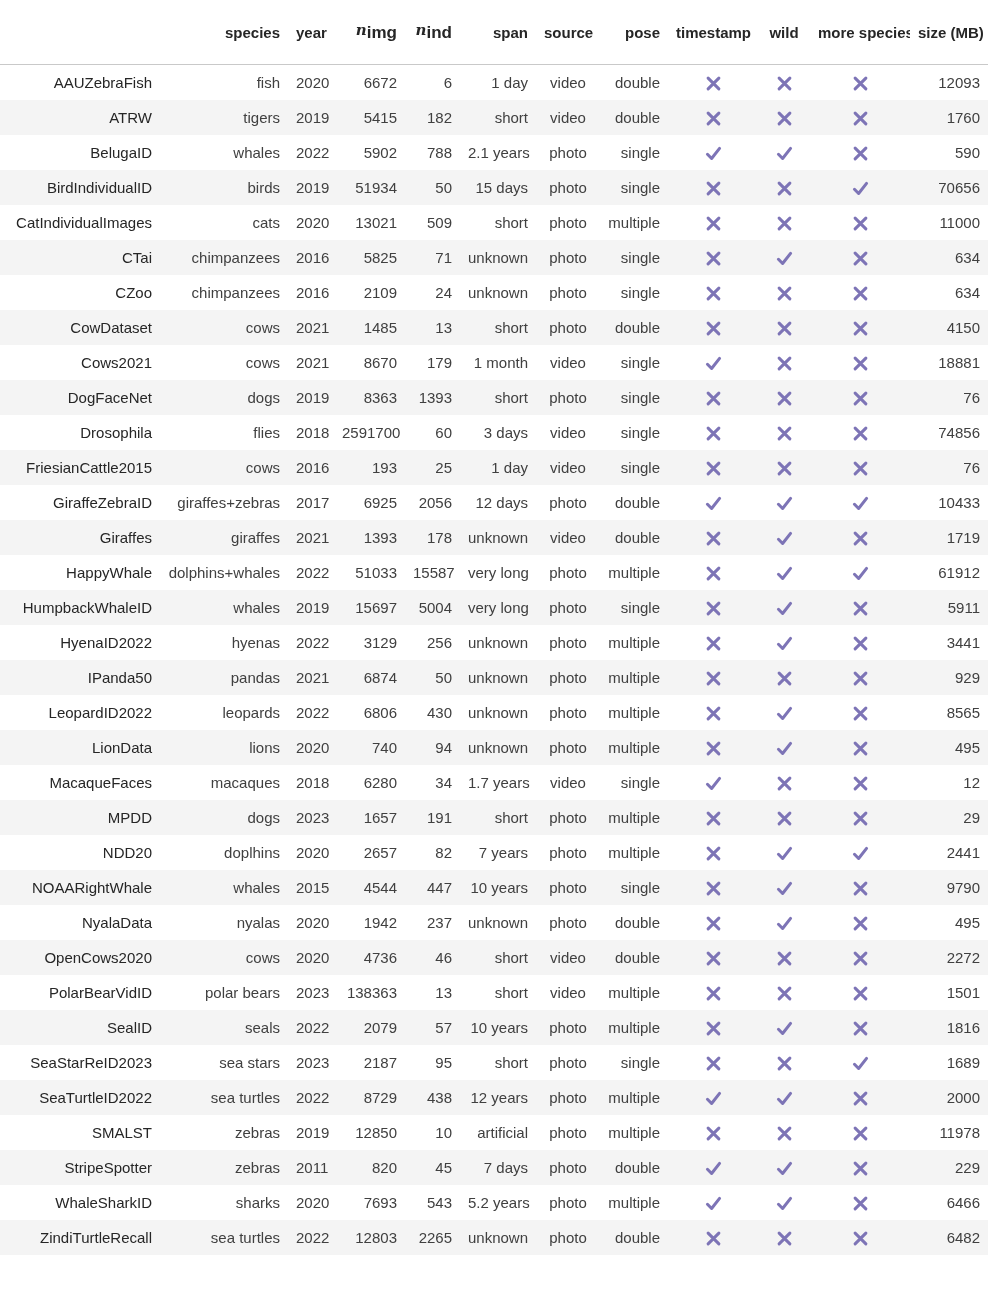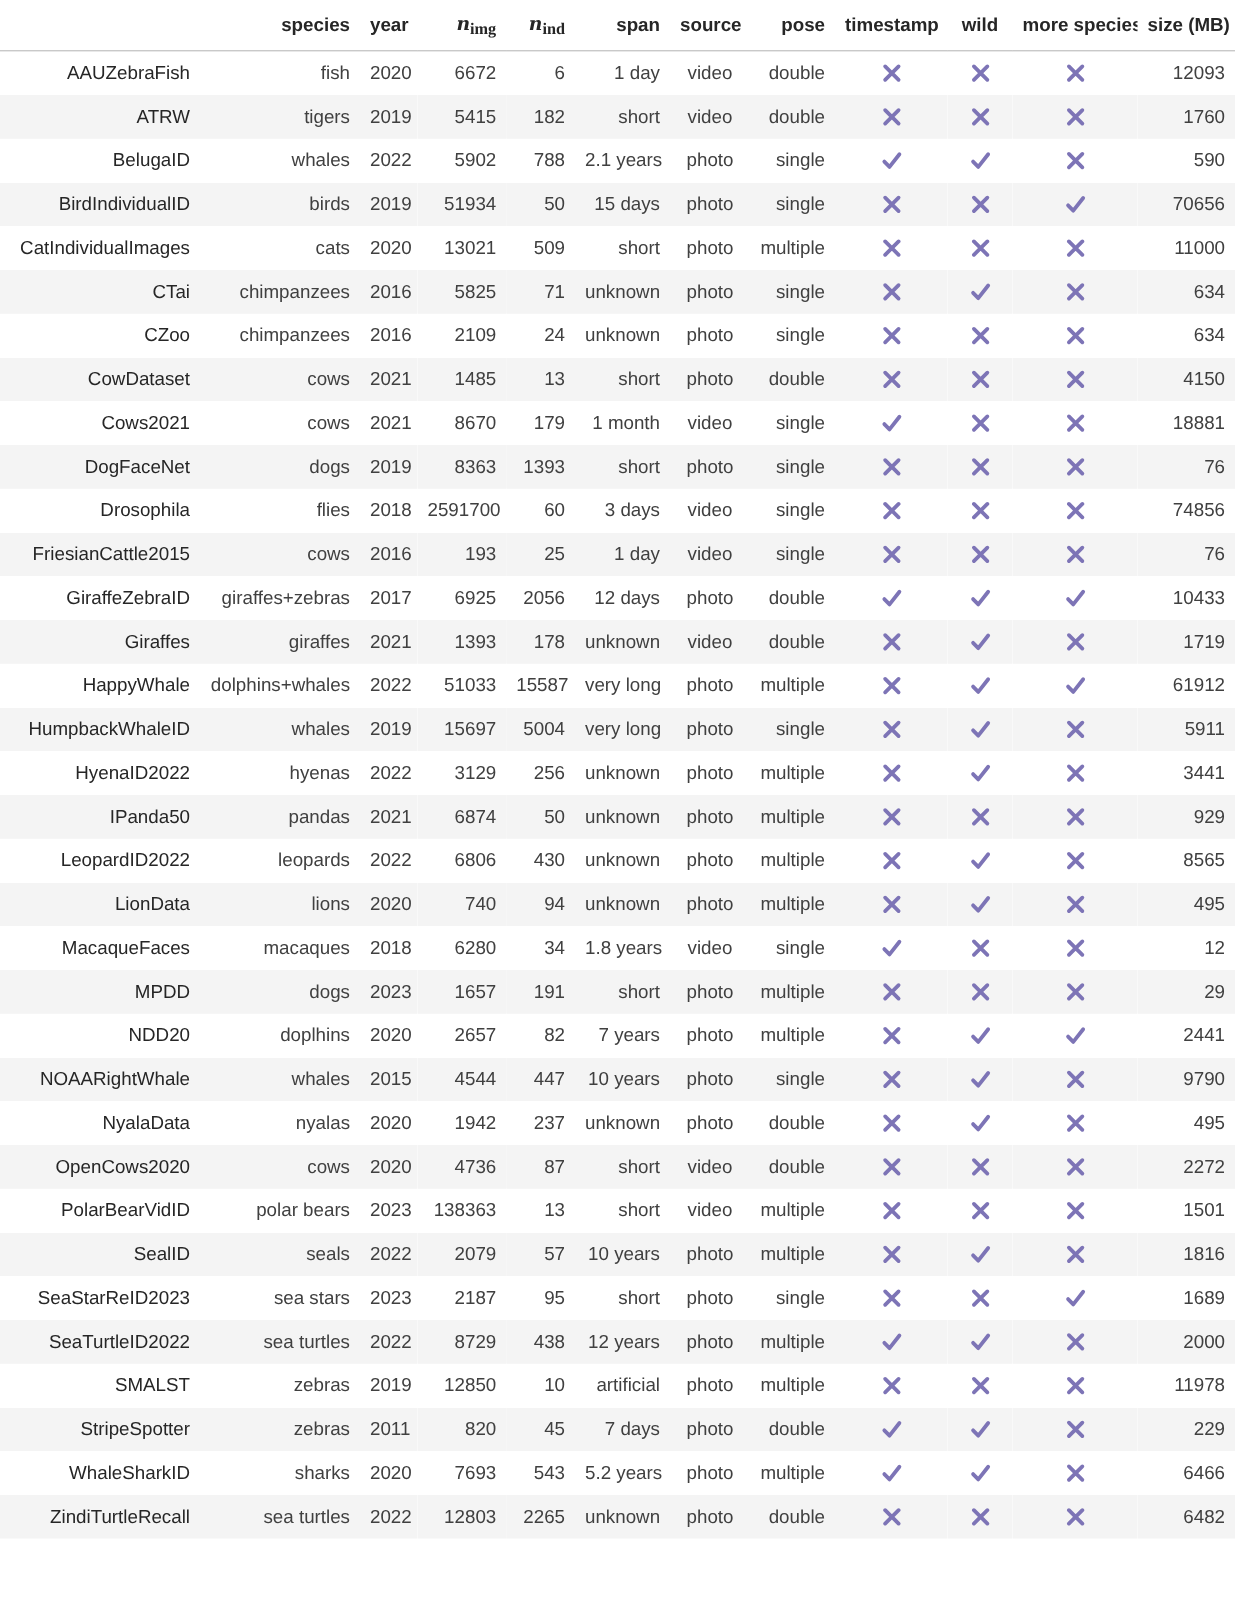--- a/index.html
+++ b/index.html
@@ -16,21 +16,21 @@
     width: 988px;
     border-collapse: collapse;
     table-layout: fixed;
   }
   thead th {
     height: 32px;
     font-size: 15px;
     font-weight: 700;
     color: #262626;
     border-bottom: 1px solid #c9c9c9;
-    padding: 4px 8px;
+    padding: 16px 8px;
     white-space: nowrap;
     overflow: hidden;
     vertical-align: middle;
   }
   tbody td {
     height: 35px;
     font-size: 15px;
     color: #404040;
     padding: 0 8px;
     white-space: nowrap;
@@ -46,24 +46,24 @@
   }
   .al-right  { text-align: right; }
   .al-center { text-align: center; }
   .math-n {
     font-family: "DejaVu Serif", serif;
     font-style: italic;
     font-weight: 700;
     font-size: 15px;
   }
   .math-sub {
-    font-family: Liberation Serif, serif;
+    font-family: Liberation Sans, sans-serif;
     font-style: normal;
     font-weight: 700;
-    font-size: 13px;
+    font-size: 17px;
     vertical-align: -3px;
     letter-spacing: 0;
   }
   .mark-svg { display: inline-block; vertical-align: middle; }
 </style>
 </head>
 <body>
 
 <div id="page">
   <table class="datasets">
@@ -497,21 +497,21 @@
               <path d="M3.3 3.3 L14.7 14.7 M14.7 3.3 L3.3 14.7" fill="none" stroke="#7d74b6" stroke-width="3.2" stroke-linecap="round" stroke-linejoin="round"></path>
             </svg></td>
           <td class="al-right col-size_mb">495</td>
         </tr>
         <tr>
           <td class="al-right col-name">MacaqueFaces</td>
           <td class="al-right col-species">macaques</td>
           <td class="al-right col-year">2018</td>
           <td class="al-right col-n_img">6280</td>
           <td class="al-right col-n_ind">34</td>
-          <td class="al-right col-span">1.8 years</td>
+          <td class="al-right col-span">1.7 years</td>
           <td class="al-center col-source">video</td>
           <td class="al-right col-pose">single</td>
           <td class="al-center col-timestamp"><svg viewBox="0 0 18 18" width="17" height="17" class="mark-svg">
               <path d="M2.6 9.8 L7 14.3 L15.4 3.6" fill="none" stroke="#7d74b6" stroke-width="3.2" stroke-linecap="round" stroke-linejoin="round"></path>
             </svg></td>
           <td class="al-center col-wild"><svg viewBox="0 0 18 18" width="17" height="17" class="mark-svg">
               <path d="M3.3 3.3 L14.7 14.7 M14.7 3.3 L3.3 14.7" fill="none" stroke="#7d74b6" stroke-width="3.2" stroke-linecap="round" stroke-linejoin="round"></path>
             </svg></td>
           <td class="al-center col-more_species"><svg viewBox="0 0 18 18" width="17" height="17" class="mark-svg">
               <path d="M3.3 3.3 L14.7 14.7 M14.7 3.3 L3.3 14.7" fill="none" stroke="#7d74b6" stroke-width="3.2" stroke-linecap="round" stroke-linejoin="round"></path>
@@ -596,21 +596,21 @@
           <td class="al-center col-more_species"><svg viewBox="0 0 18 18" width="17" height="17" class="mark-svg">
               <path d="M3.3 3.3 L14.7 14.7 M14.7 3.3 L3.3 14.7" fill="none" stroke="#7d74b6" stroke-width="3.2" stroke-linecap="round" stroke-linejoin="round"></path>
             </svg></td>
           <td class="al-right col-size_mb">495</td>
         </tr>
         <tr>
           <td class="al-right col-name">OpenCows2020</td>
           <td class="al-right col-species">cows</td>
           <td class="al-right col-year">2020</td>
           <td class="al-right col-n_img">4736</td>
-          <td class="al-right col-n_ind">87</td>
+          <td class="al-right col-n_ind">46</td>
           <td class="al-right col-span">short</td>
           <td class="al-center col-source">video</td>
           <td class="al-right col-pose">double</td>
           <td class="al-center col-timestamp"><svg viewBox="0 0 18 18" width="17" height="17" class="mark-svg">
               <path d="M3.3 3.3 L14.7 14.7 M14.7 3.3 L3.3 14.7" fill="none" stroke="#7d74b6" stroke-width="3.2" stroke-linecap="round" stroke-linejoin="round"></path>
             </svg></td>
           <td class="al-center col-wild"><svg viewBox="0 0 18 18" width="17" height="17" class="mark-svg">
               <path d="M3.3 3.3 L14.7 14.7 M14.7 3.3 L3.3 14.7" fill="none" stroke="#7d74b6" stroke-width="3.2" stroke-linecap="round" stroke-linejoin="round"></path>
             </svg></td>
           <td class="al-center col-more_species"><svg viewBox="0 0 18 18" width="17" height="17" class="mark-svg">

